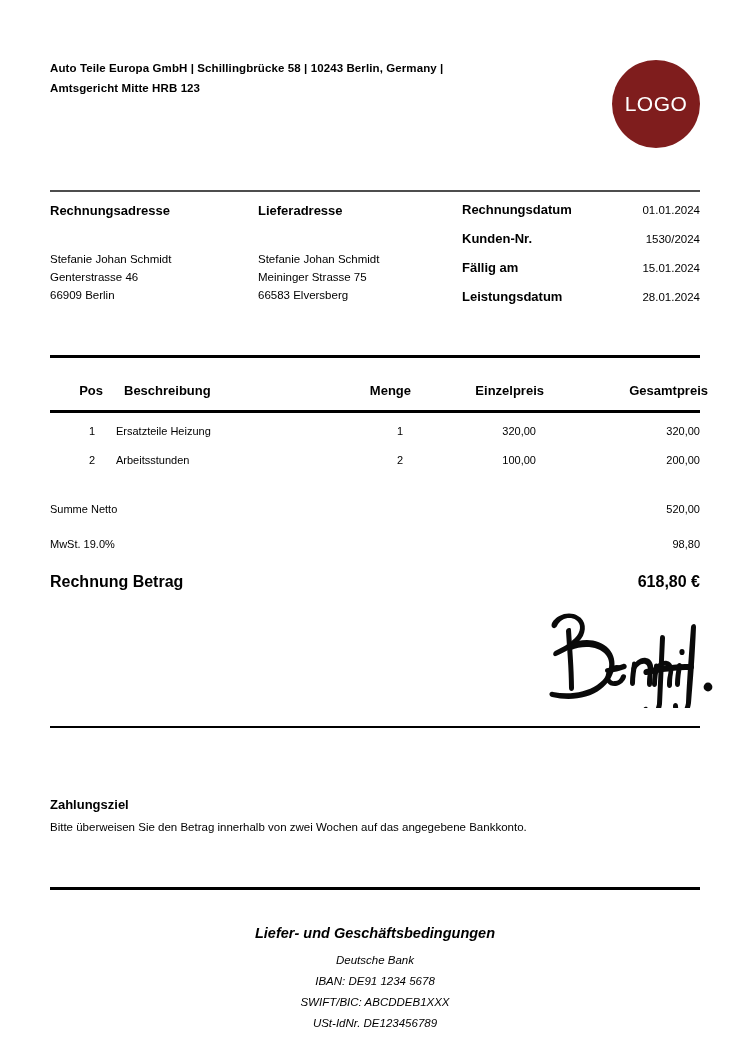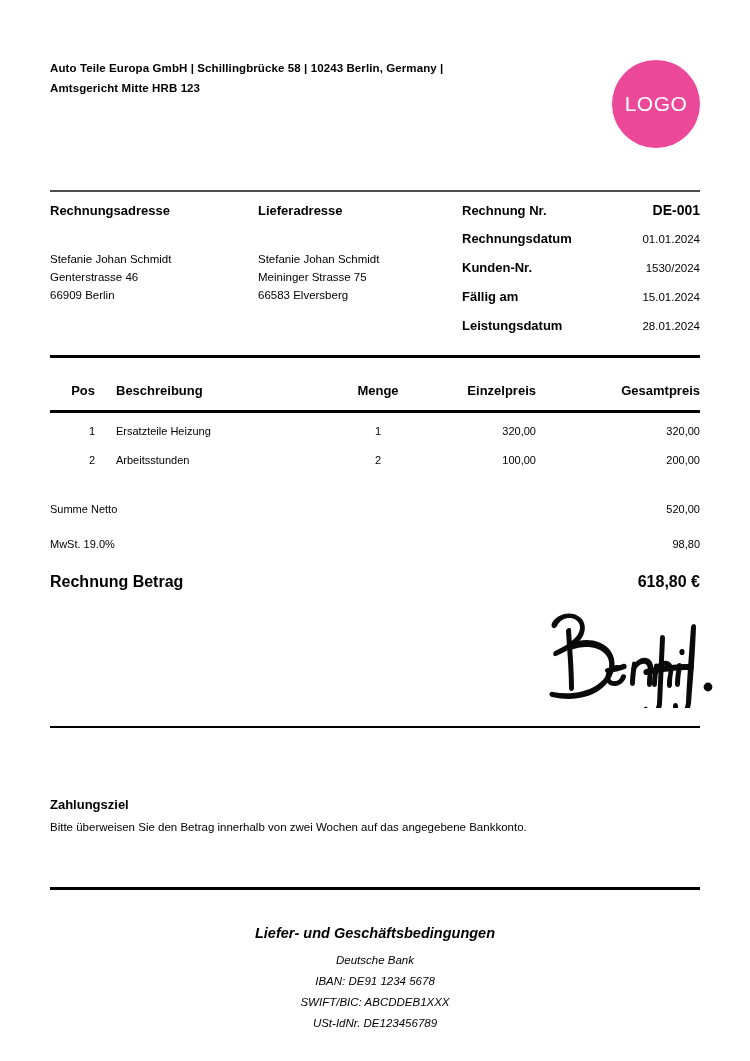--- a/index.html
+++ b/index.html
@@ -34,21 +34,21 @@
     line-height: 20px;
     letter-spacing: 0.1px;
   }
   .logo {
     position: absolute;
     left: 612px;
     top: 60px;
     width: 88px;
     height: 88px;
     border-radius: 50%;
-    background: #ec4899;
+    background: #7f1d1d;
     display: flex;
     align-items: center;
     justify-content: center;
   }
   .logo-text {
     color: #ffffff;
     font-size: 21px;
     font-weight: normal;
     letter-spacing: 0.5px;
   }
@@ -109,32 +109,32 @@
     text-align: right;
   }
   .meta-value.strong {
     font-size: 14px;
     font-weight: bold;
   }
 
   
   .table {
     position: absolute;
-    left: 50px;
+    left: 58px;
     top: 383px;
     width: 650px;
   }
   .trow {
     display: flex;
     align-items: baseline;
   }
   .thead .trow { height: 27px; }
   .c-pos   { width: 45px;  text-align: right; }
   .c-desc  { width: 258px; text-align: left; padding-left: 21px; box-sizing: border-box; }
-  .c-qty   { width: 50px;  text-align: center; }
+  .c-qty   { width: 50px;  text-align: right; }
   .c-unit  { width: 133px; text-align: right; }
   .c-total { width: 164px; text-align: right; }
   .thead .cell {
     font-size: 13px;
     font-weight: bold;
   }
   .tbody {
     position: absolute;
     left: 50px;
     top: 425px;
@@ -249,24 +249,20 @@
   </div>
 
   <div class="addr addr-ship">
     <div class="addr-title">Lieferadresse</div>
     <div class="addr-line">Stefanie Johan Schmidt</div>
     <div class="addr-line">Meininger Strasse 75</div>
     <div class="addr-line">66583 Elversberg</div>
   </div>
 
   <div class="meta">
-    <div class="meta-row">
-      <span class="meta-label">Rechnung Nr.</span>
-      <span class="meta-value strong">DE-001</span>
-    </div>
     <div class="meta-row">
       <span class="meta-label">Rechnungsdatum</span>
       <span class="meta-value">01.01.2024</span>
     </div>
     <div class="meta-row">
       <span class="meta-label">Kunden-Nr.</span>
       <span class="meta-value">1530/2024</span>
     </div>
     <div class="meta-row">
       <span class="meta-label">Fällig am</span>

